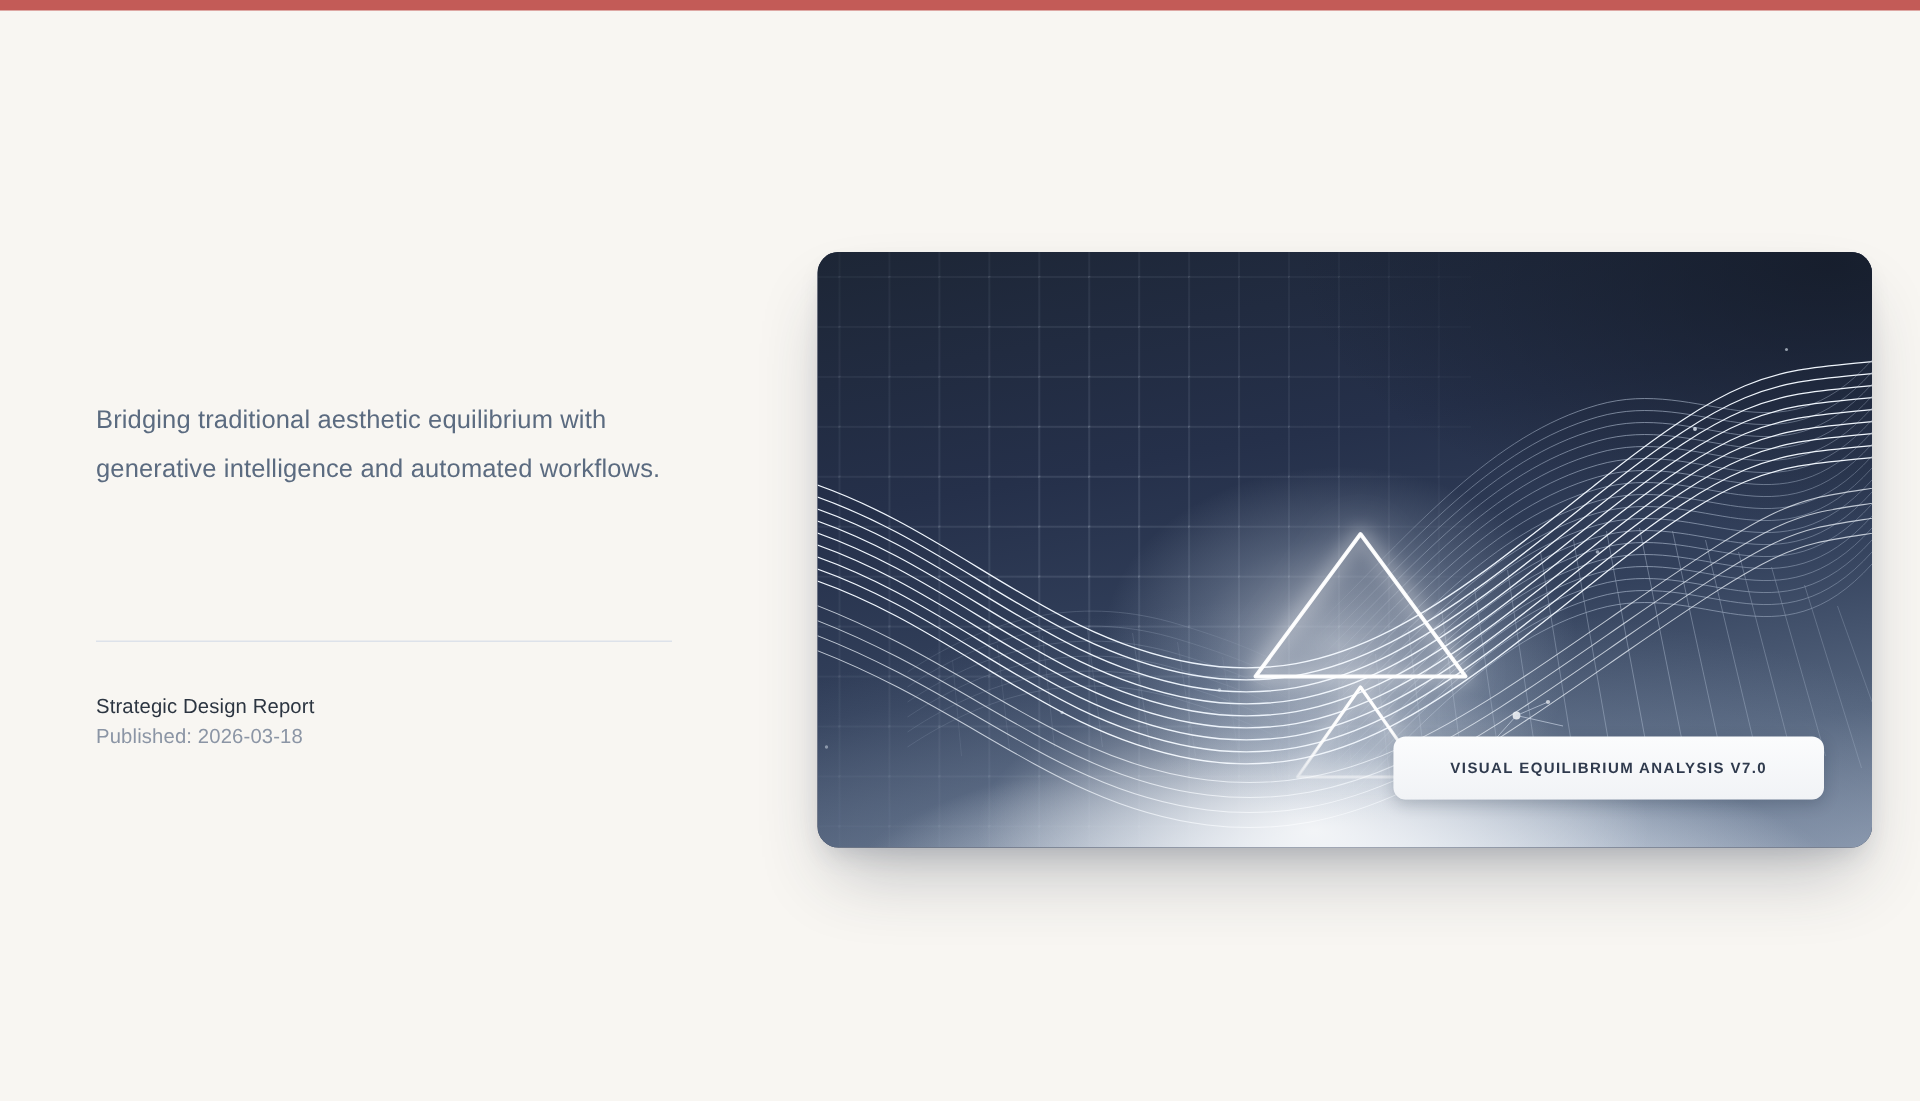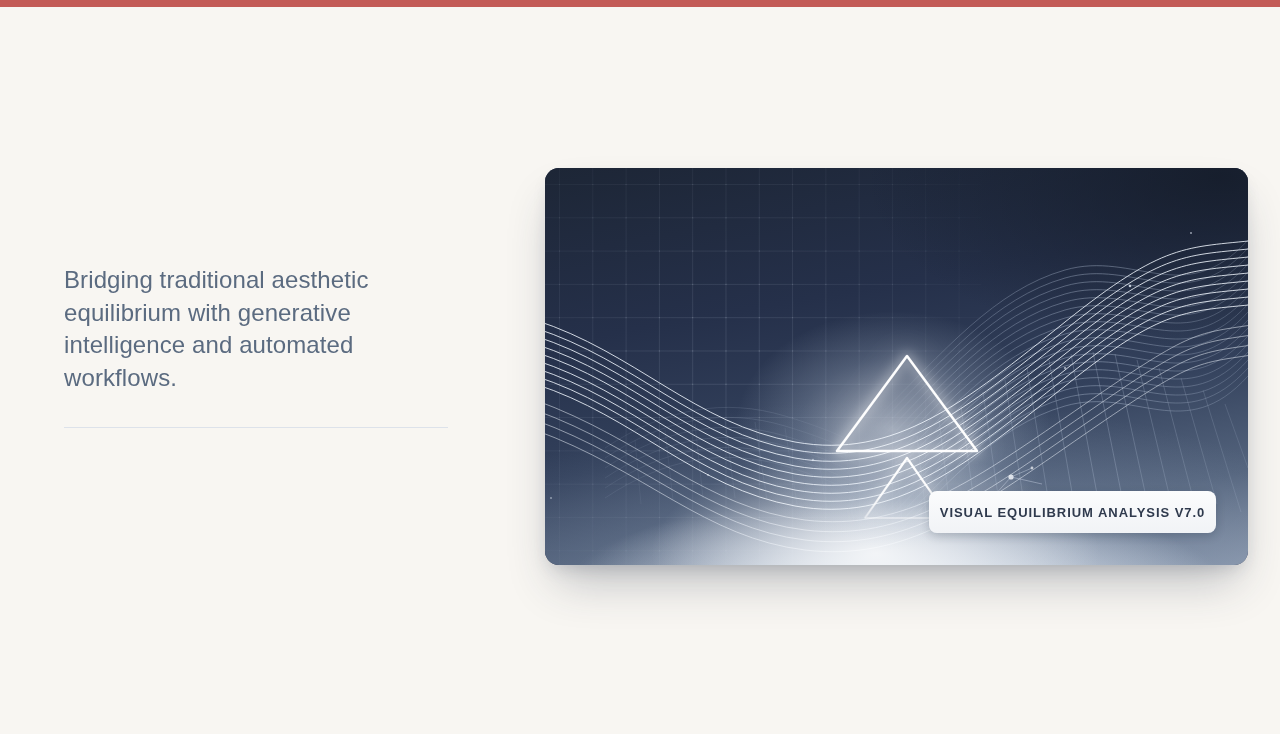--- a/index.html
+++ b/index.html
@@ -29,21 +29,21 @@
   .eyebrow{
     font-size:11.5px;
     font-weight:700;
     letter-spacing:1.55px;
     color:#c35b57;
     text-transform:uppercase;
     line-height:1.1;
   }
   .headline{
     margin-top:28px;
-    font-size:24px;
+    font-size:17px;
     font-weight:400;
     line-height:32.5px;
     color:#5b6b80;
     letter-spacing:0.1px;
     max-width:392px;
   }
   .divider{
     position:absolute;
     left:0; top:191px;
     width:384px; height:1px;
@@ -123,21 +123,21 @@
   .badge{
     position:absolute;
     left:384px; top:323px;
     width:287px; height:42px;
     border-radius:8px;
     background:linear-gradient(180deg, #fbfcfd 0%, #f1f3f6 100%);
     box-shadow:0 3px 10px rgba(25,35,55,0.22);
     display:flex; align-items:center; justify-content:center;
   }
   .badge-label{
-    font-size:13px;
+    font-size:10px;
     font-weight:700;
     letter-spacing:0.95px;
     color:#2f3a4d;
     text-transform:uppercase;
     white-space:nowrap;
   }
 </style>
 </head>
 <body>
 
@@ -145,20 +145,24 @@
 
   <div class="top-bar"></div>
 
   <div class="text-col">
 
 
     <h1 class="headline">Bridging traditional aesthetic equilibrium with generative intelligence and automated workflows.</h1>
 
     <div class="divider"></div>
 
+    <div class="meta">
+      <div class="meta-title">Strategic Design Report</div>
+      <div class="meta-sub">Published: 2026-03-18</div>
+    </div>
 
   </div>
 
   <div class="visual-card">
 
     <div class="layer bg-base"></div>
     <div class="layer bg-corner"></div>
 
     <svg class="layer" viewBox="0 0 703 397" preserveAspectRatio="none">
       <defs>

